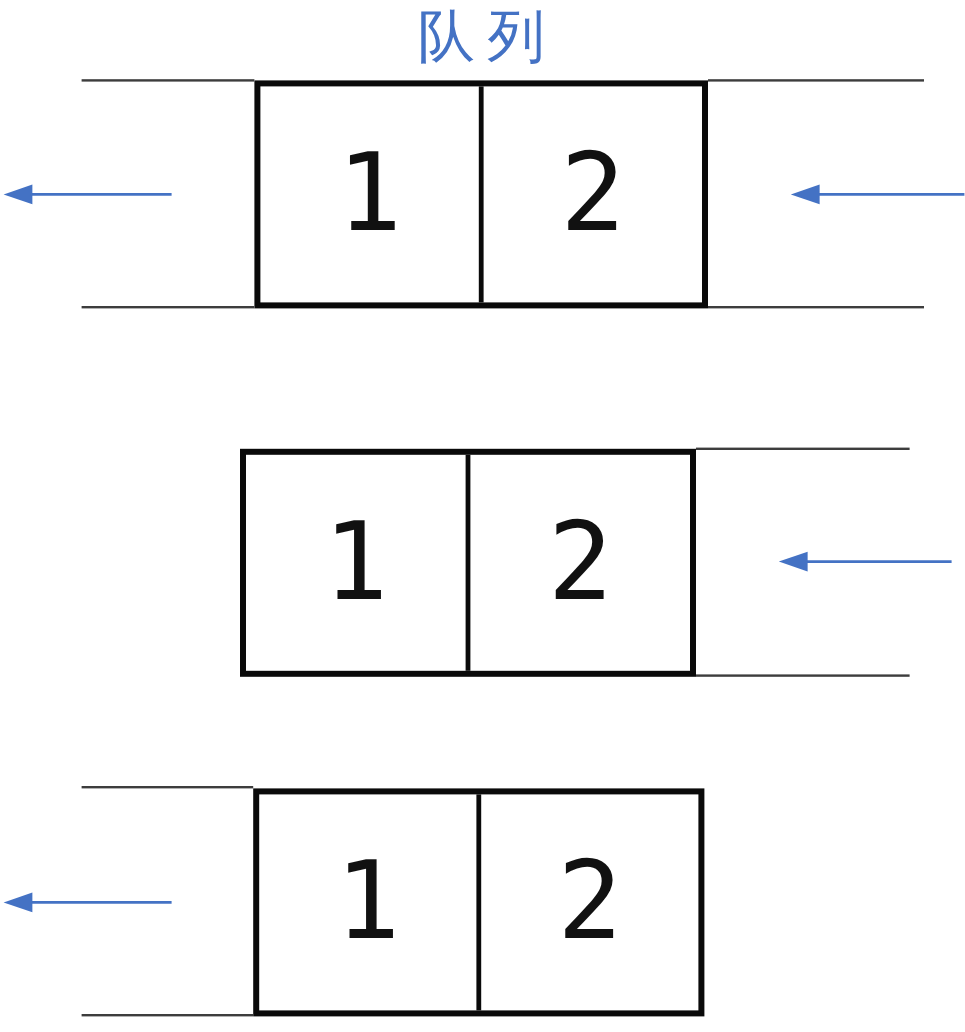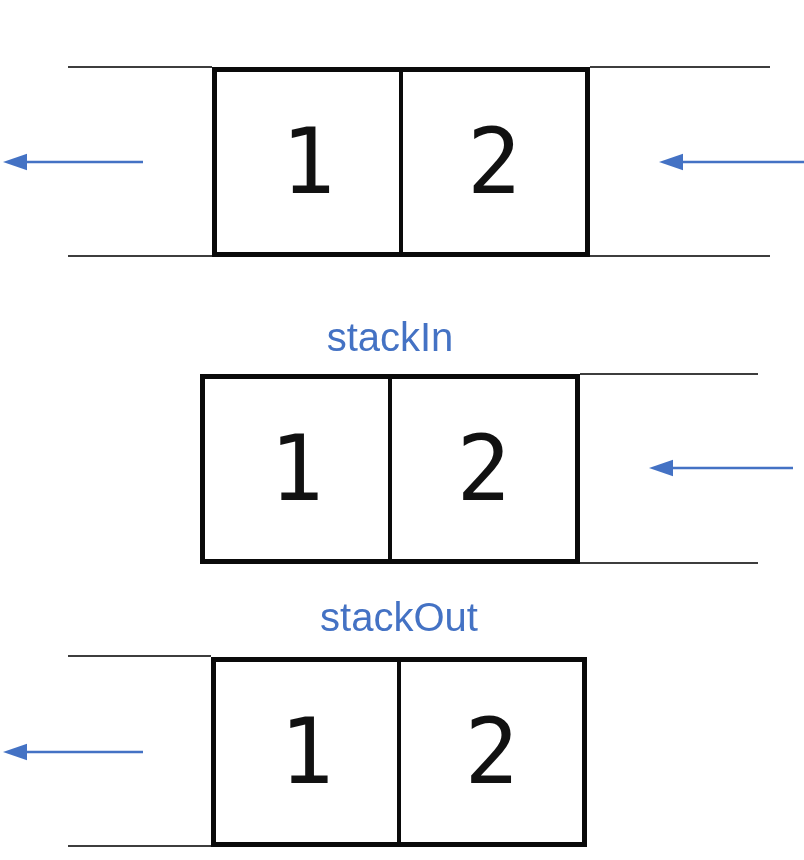--- a/index.html
+++ b/index.html
@@ -87,20 +87,21 @@
     white-space: nowrap;
   }
   .watermark .brand  { color: var(--watermark-brand-gray, #d2d2d2); }
   .watermark .author { color: var(--watermark-author-gray, #b3b3b3); }
 </style>
 </head>
 <body>
 
 <div class="canvas">
 
+  <div class="title title-cjk q-title">队列</div>
 
   <div class="rail q-rail-tl"></div>
   <div class="rail q-rail-bl"></div>
   <div class="rail q-rail-tr"></div>
   <div class="rail q-rail-br"></div>
 
   <div class="box q-box">
     <div class="cell">1</div>
     <div class="cell">2</div>
   </div>
@@ -111,38 +112,36 @@
       <polygon points="1,12 25,3.8 25,20.2" fill="currentColor"></polygon>
     </svg>
   </div>
   <div class="arrow q-arrow-r">
     <svg viewBox="0 0 146 24" preserveAspectRatio="none" aria-hidden="true">
       <line x1="23" y1="12" x2="146" y2="12" stroke="currentColor" stroke-width="2.4"></line>
       <polygon points="1,12 25,3.8 25,20.2" fill="currentColor"></polygon>
     </svg>
   </div>
 
-  <div class="title title-latin si-title">stackIn</div>
 
   <div class="rail si-rail-t"></div>
   <div class="rail si-rail-b"></div>
 
   <div class="box si-box">
     <div class="cell">1</div>
     <div class="cell">2</div>
   </div>
 
   <div class="arrow si-arrow">
     <svg viewBox="0 0 146 24" preserveAspectRatio="none" aria-hidden="true">
       <line x1="23" y1="12" x2="145" y2="12" stroke="currentColor" stroke-width="2.4"></line>
       <polygon points="1,12 25,3.8 25,20.2" fill="currentColor"></polygon>
     </svg>
   </div>
 
-  <div class="title title-latin so-title">stackOut</div>
 
   <div class="rail so-rail-t"></div>
   <div class="rail so-rail-b"></div>
 
   <div class="box so-box">
     <div class="cell">1</div>
     <div class="cell">2</div>
   </div>
 
   <div class="arrow so-arrow">

